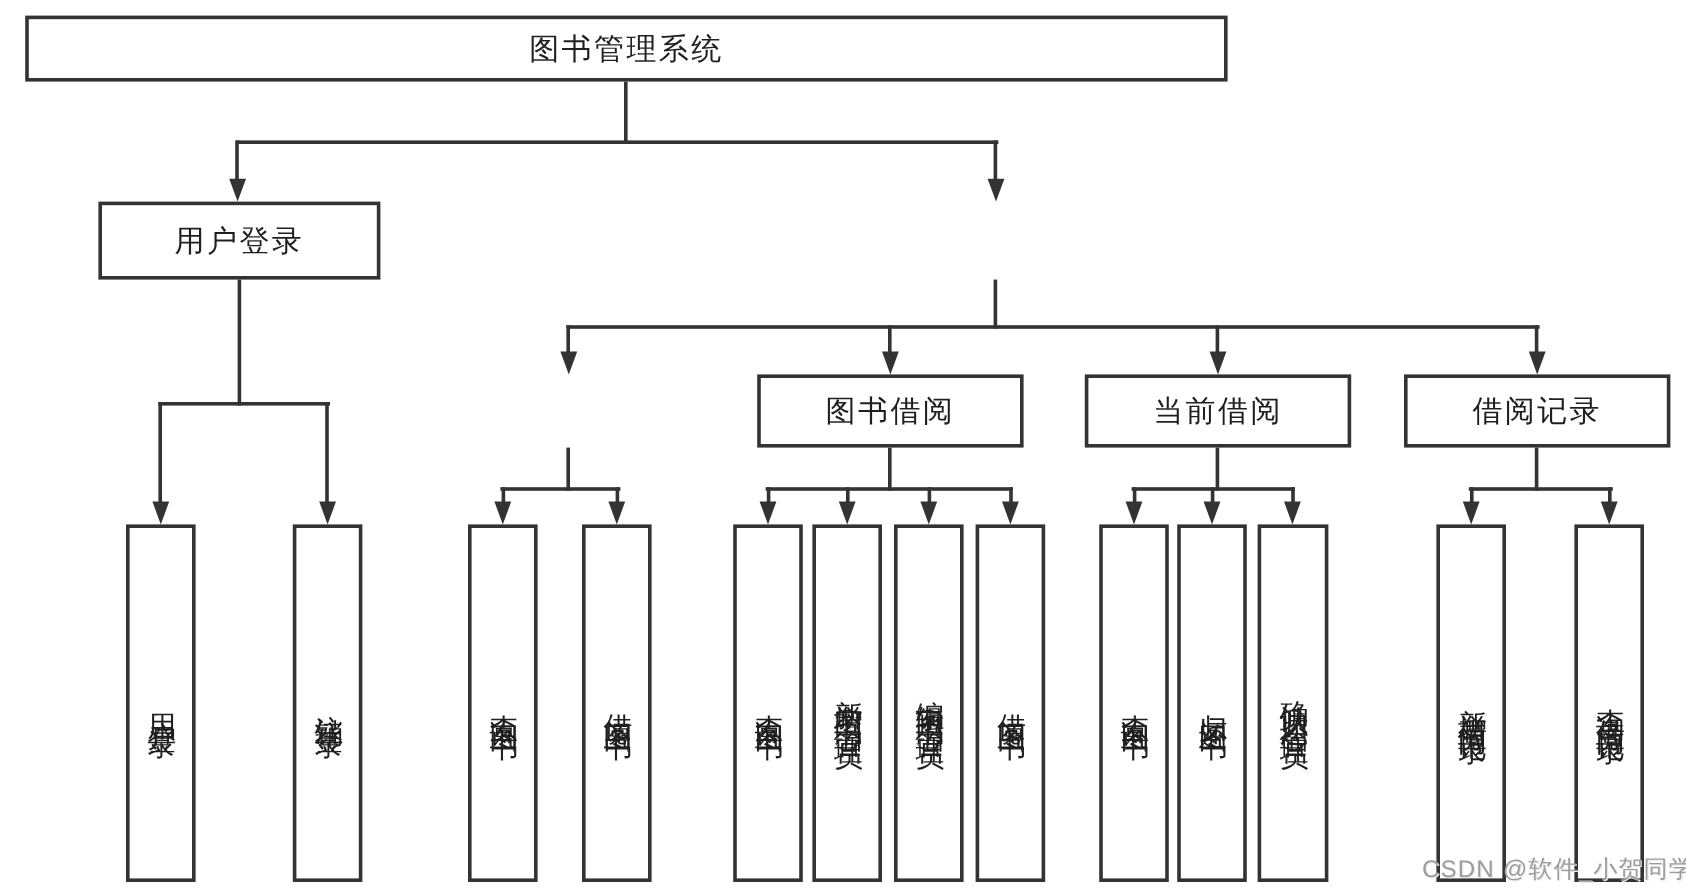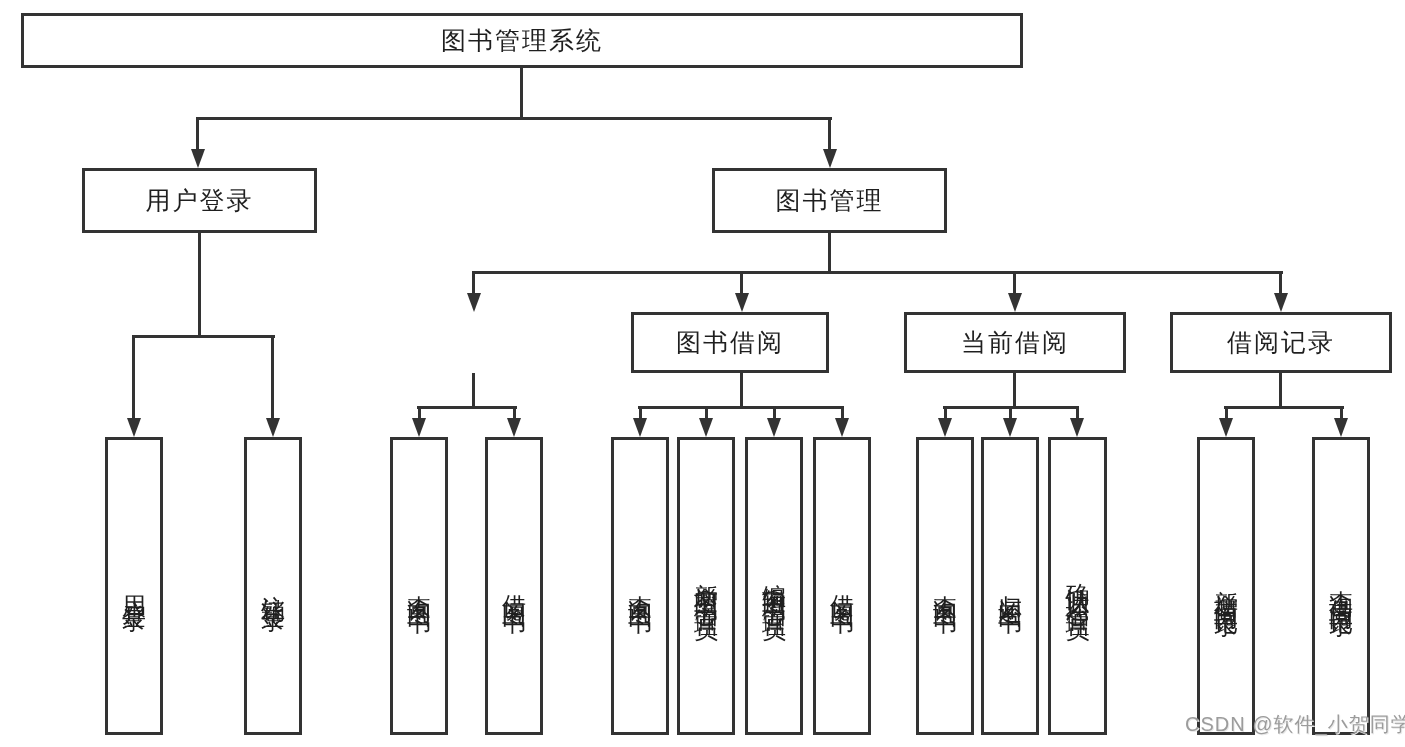--- a/index.html
+++ b/index.html
@@ -53,23 +53,22 @@
   }
 </style>
 </head>
 <body>
 
 <div class="canvas">
 
   <div class="box" style="left:21px;top:13px;width:1002px;height:55px">图书管理系统</div>
 
   <div class="box" style="left:82px;top:168px;width:235px;height:65px">用户登录</div>
-  <div class="box" style="left:712px;top:168px;width:235px;height:65px">图书管理</div>
 
-  <div class="box" style="left:631px;top:312px;width:198px;height:61px">图书借阅</div>
+  <div class="box" style="left:631px;top:312px;width:222px;height:61px">图书借阅</div>
   <div class="box" style="left:904px;top:312px;width:222px;height:61px">当前借阅</div>
   <div class="box" style="left:1170px;top:312px;width:222px;height:61px">借阅记录</div>
 
   <div class="box vbox" style="left:105px;top:437px;width:58px;height:298px">用户登录</div>
   <div class="box vbox" style="left:244px;top:437px;width:58px;height:298px">注销登录</div>
 
   <div class="box vbox" style="left:390px;top:437px;width:58px;height:298px">查询图书</div>
   <div class="box vbox" style="left:485px;top:437px;width:58px;height:298px">借阅图书</div>
 
   <div class="box vbox" style="left:611px;top:437px;width:58px;height:298px">查询图书</div>

